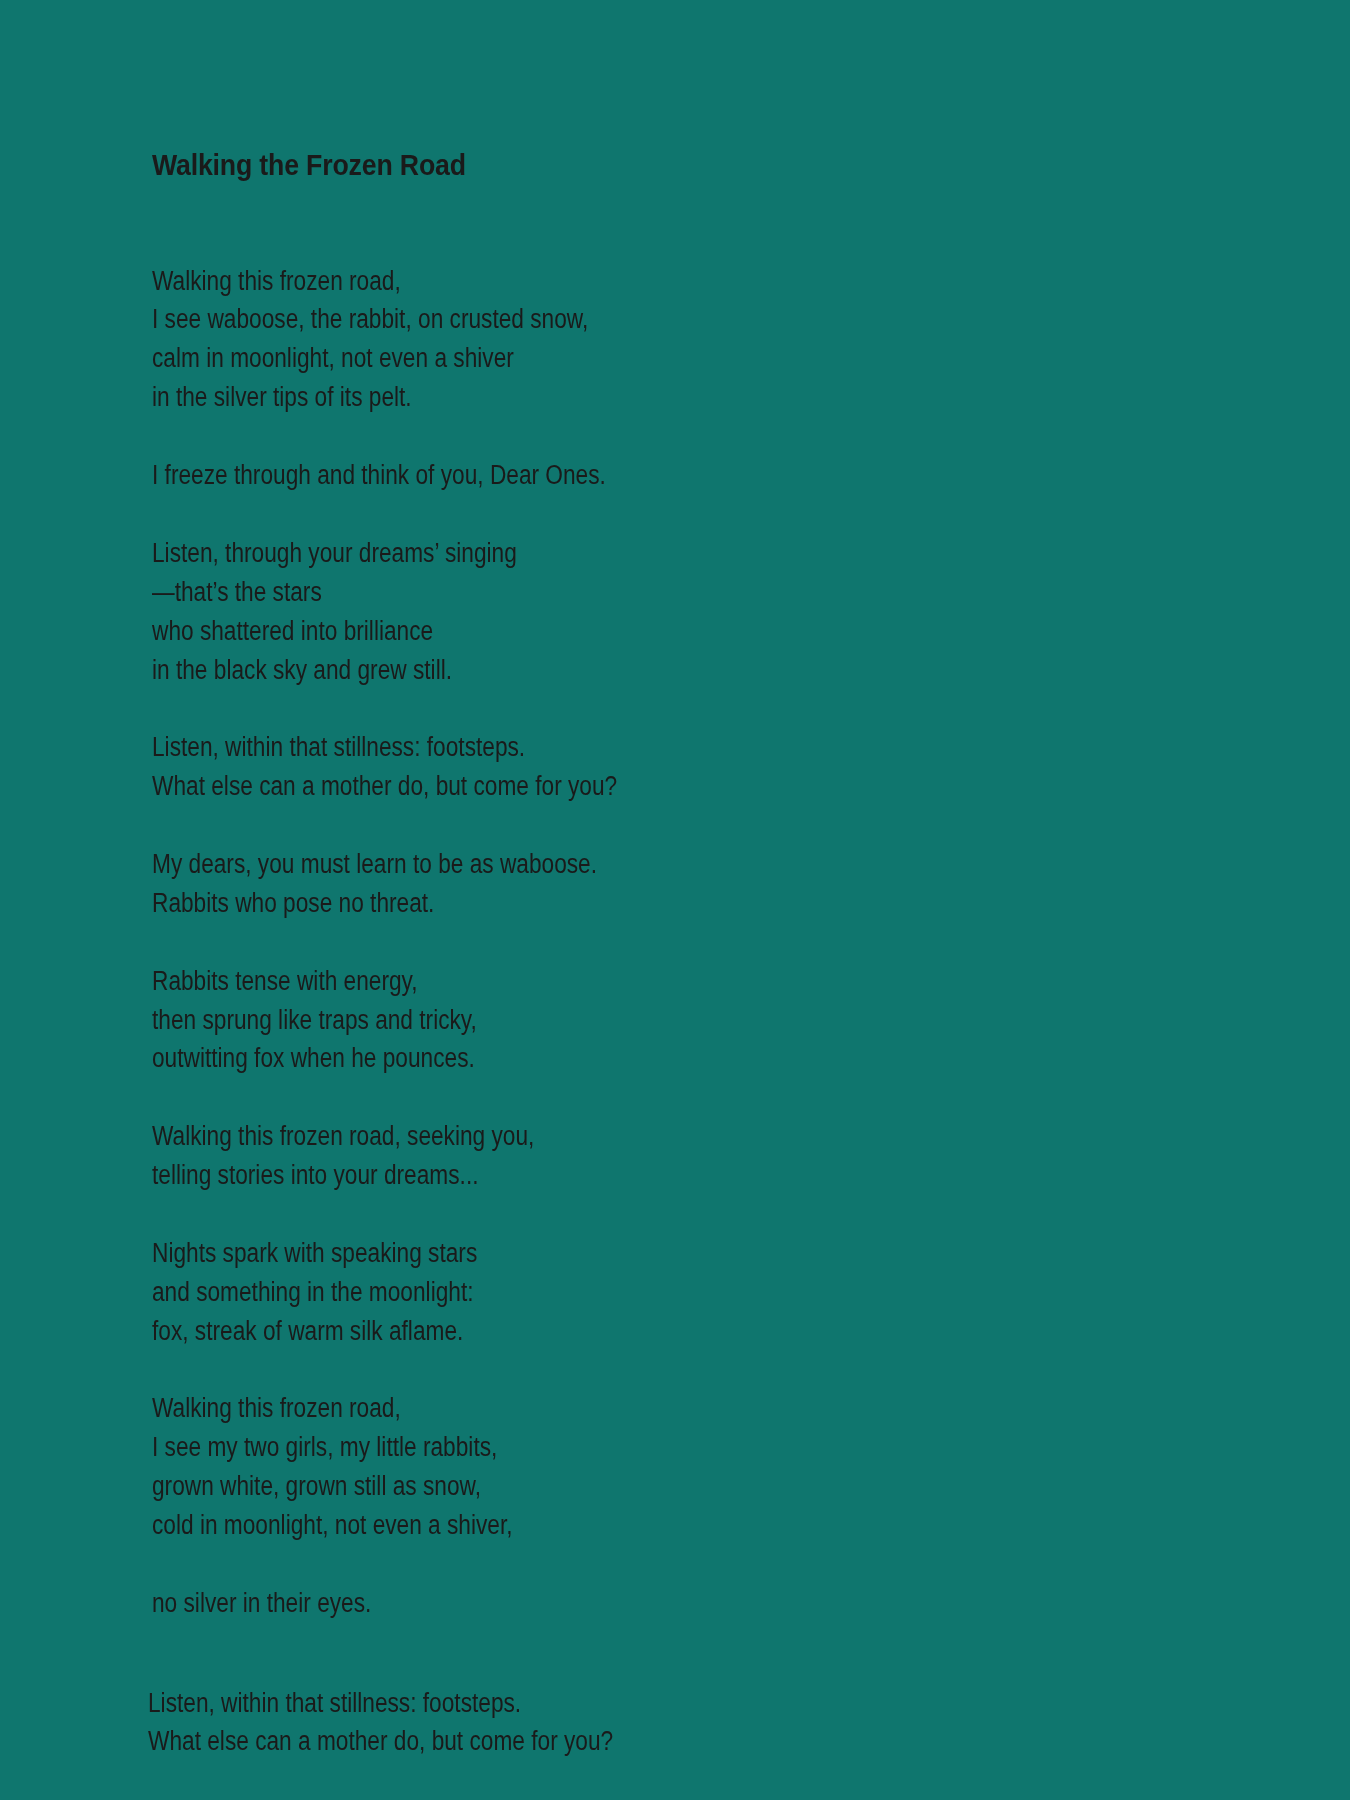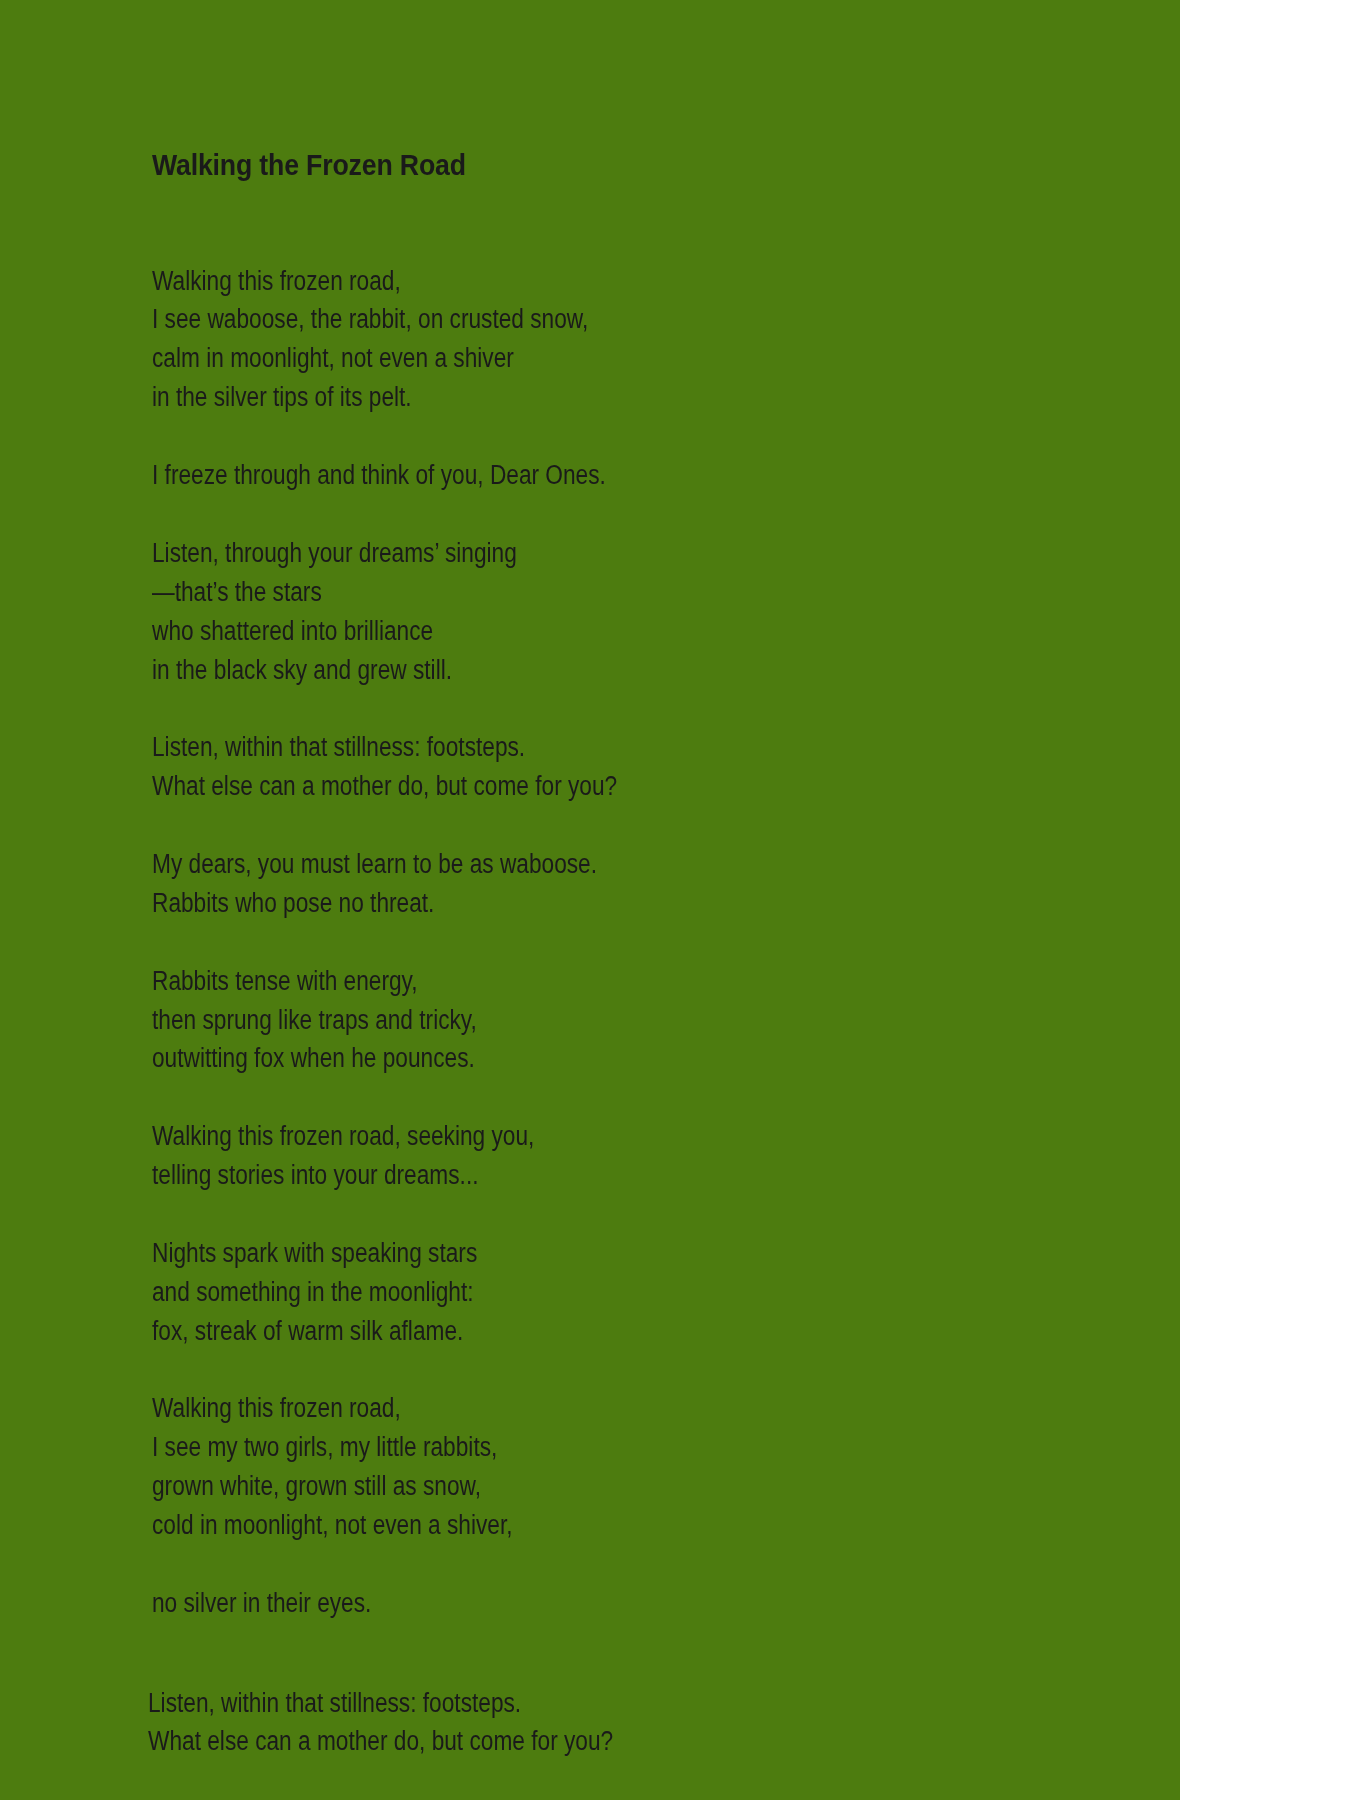--- a/index.html
+++ b/index.html
@@ -11,23 +11,23 @@
       width: 1350px;
       height: 1800px;
       position: relative;
       overflow: hidden;
       color: #1a1a1a;
       font-family: "Liberation Sans", "DejaVu Sans", sans-serif;
     }
     .page {
       position: absolute;
       left: 0; top: 0;
-      width: 1180px;
+      width: 1350px;
       height: 1800px;
-      background: #4d7c0f;
+      background: #0f766e;
     }
     .title {
       position: absolute;
       left: 152px;
       top: 147px;
       margin: 0;
       font-size: 30px;
       line-height: 36px;
       font-weight: bold;
       white-space: nowrap;

